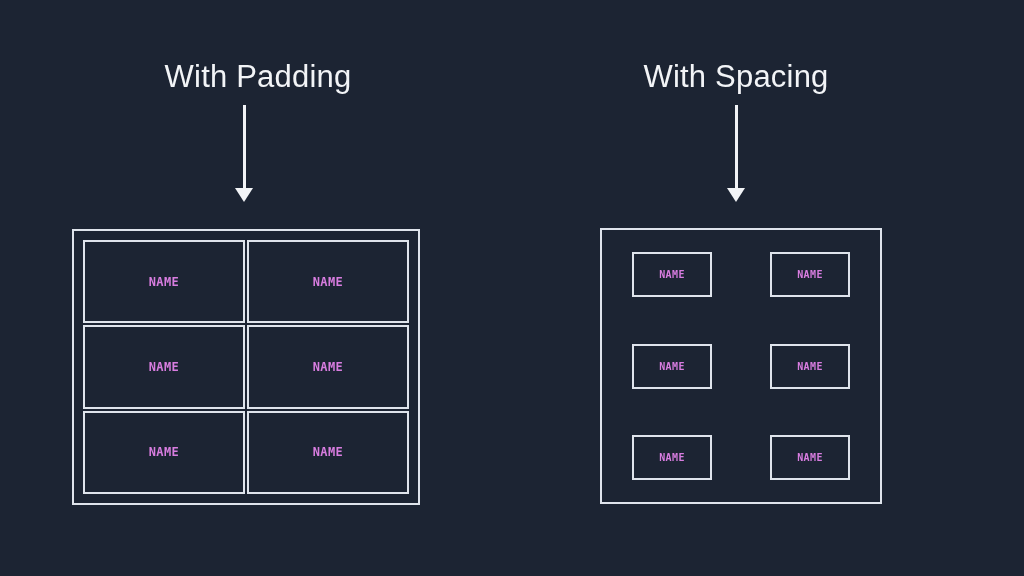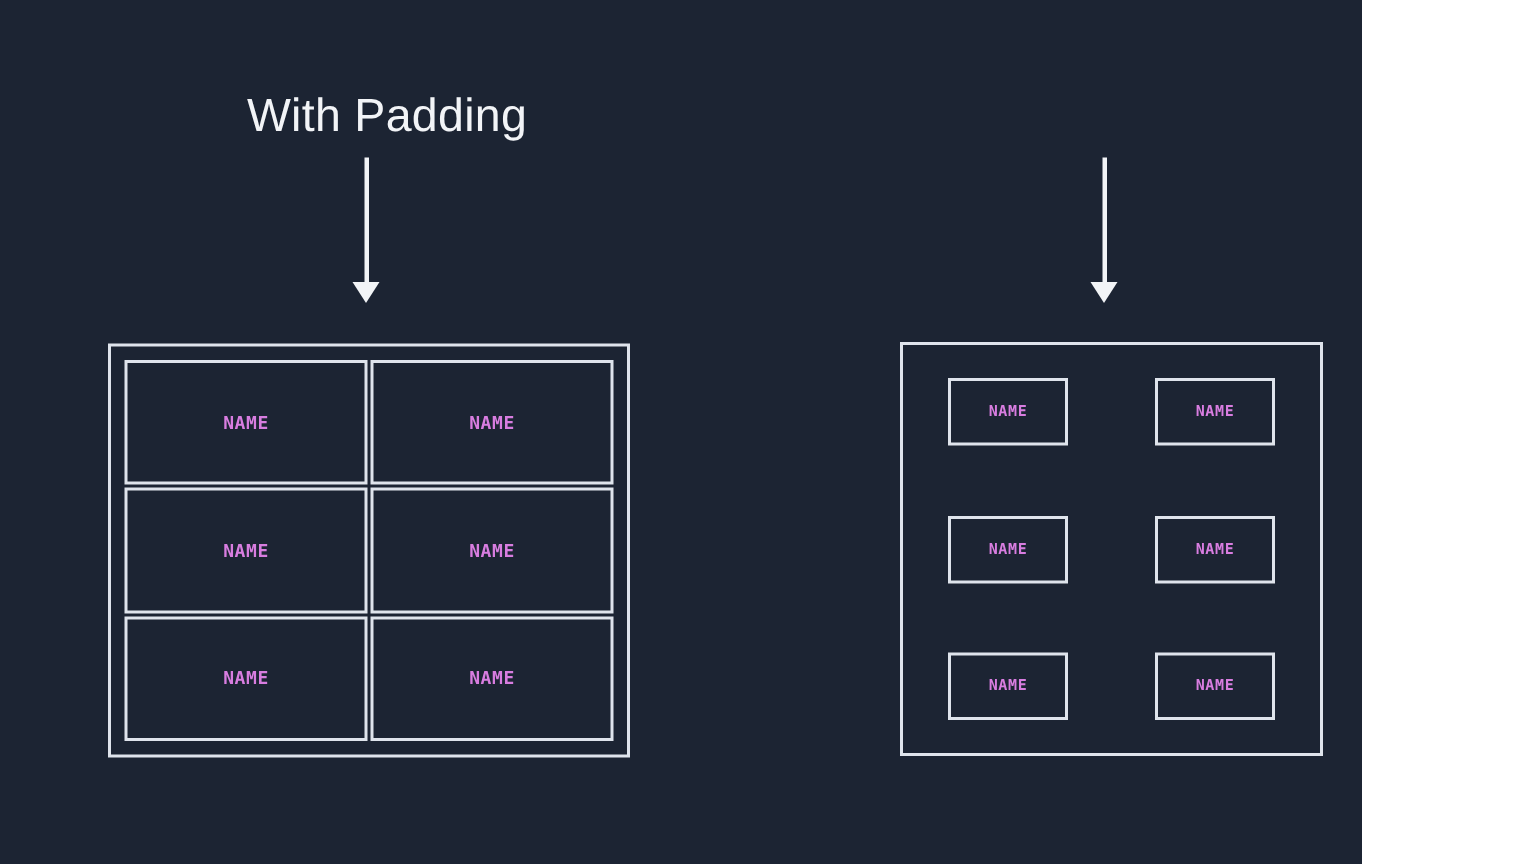--- a/index.html
+++ b/index.html
@@ -8,21 +8,21 @@
     padding: 0;
   }
   body {
     width: 1024px;
     height: 576px;
     overflow: hidden;
     font-family: "Liberation Sans", sans-serif;
   }
   #slide {
     position: relative;
-    width: 908px;
+    width: 1024px;
     height: 576px;
     background: #1c2433;
   }
 
   
   .panel-title {
     position: absolute;
     color: #f2f4f7;
     font-family: "Liberation Sans", sans-serif;
     font-weight: 400;
@@ -160,20 +160,21 @@
       </div>
       <div class="item-box tight">
         <span class="item-label">NAME</span>
       </div>
       <div class="item-box tight">
         <span class="item-label">NAME</span>
       </div>
     </div>
   </div>
 
+  <div class="panel-title" id="title-spacing">With Spacing</div>
 
   <div class="down-arrow" id="arrow-spacing">
     <div class="shaft"></div>
     <div class="head"></div>
   </div>
 
   <div class="diagram-container" id="container-spacing">
     <div id="grid-spacing">
       <div class="item-box">
         <span class="item-label">NAME</span>

